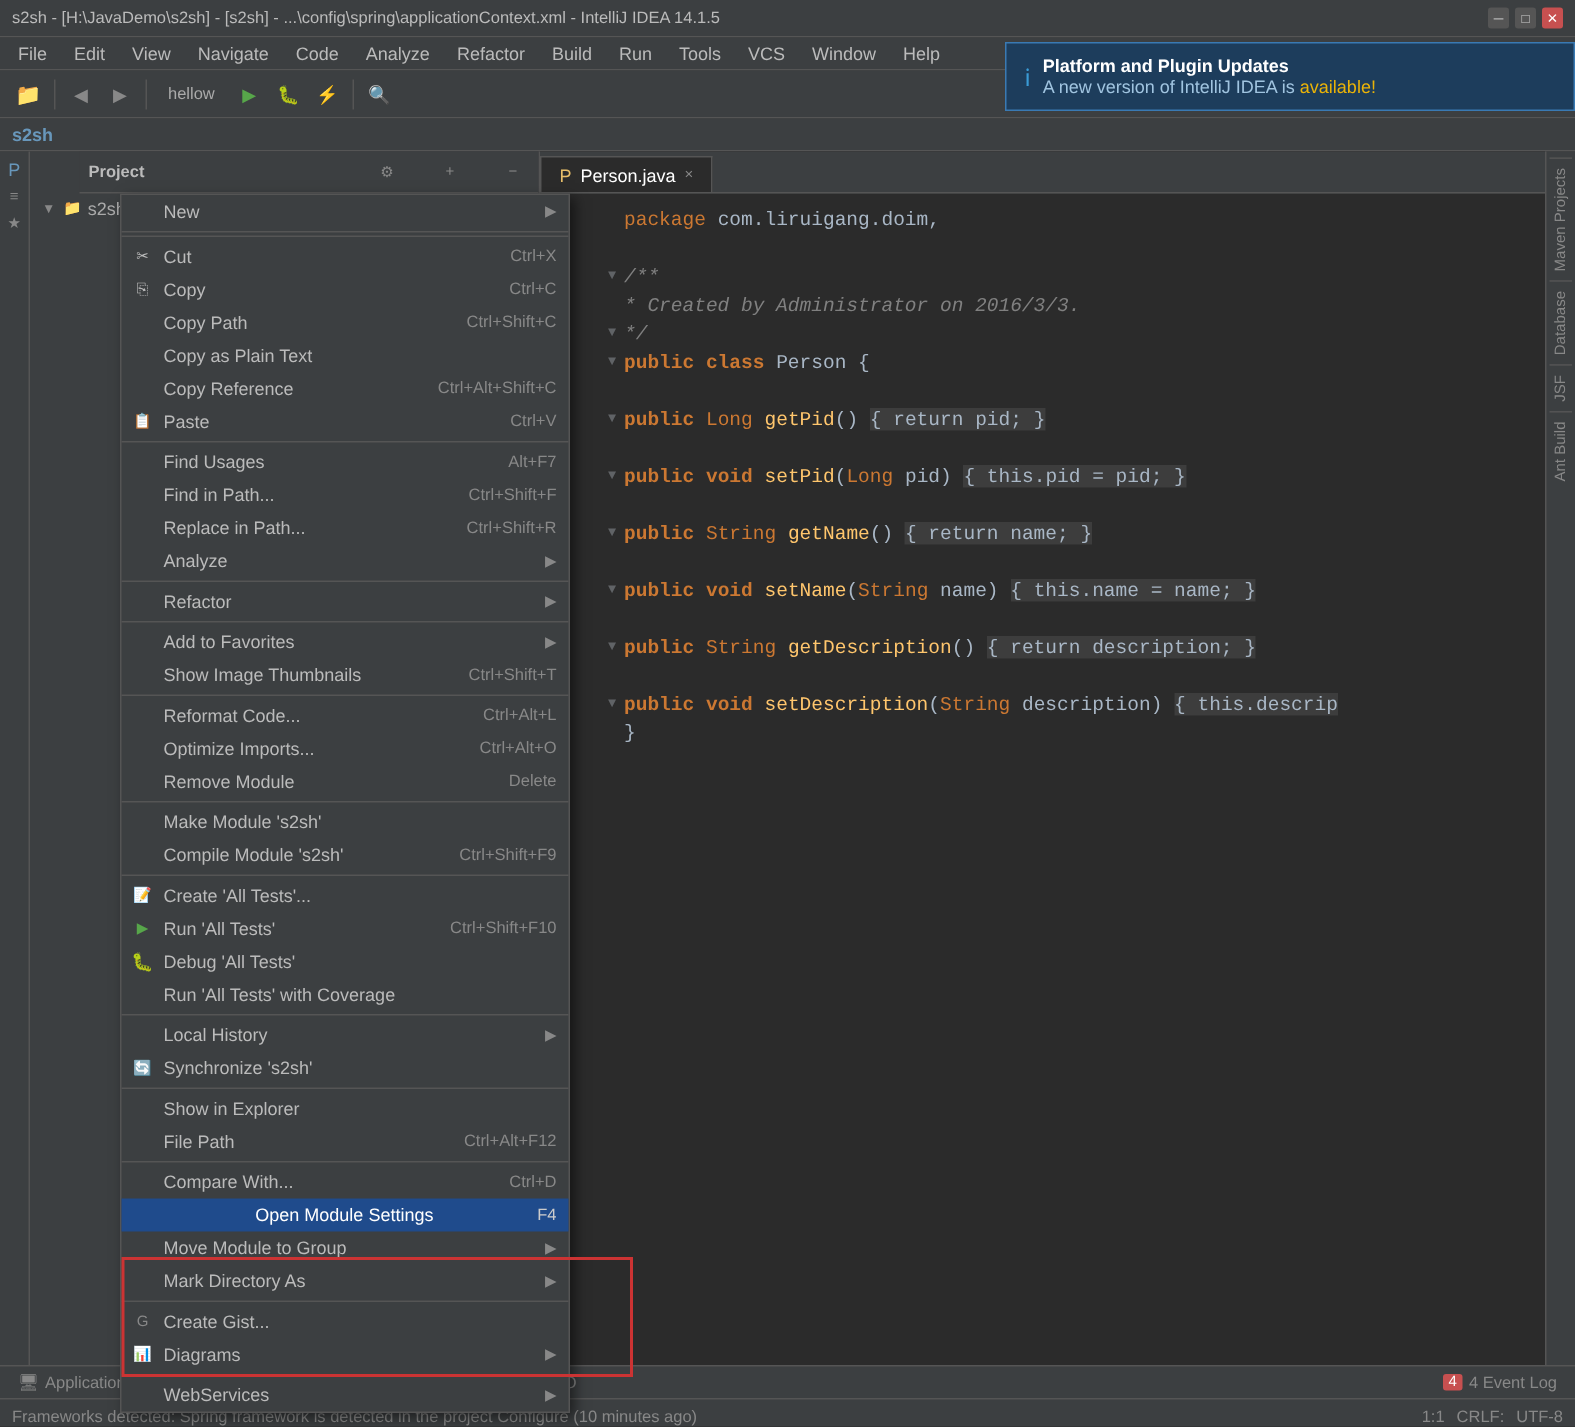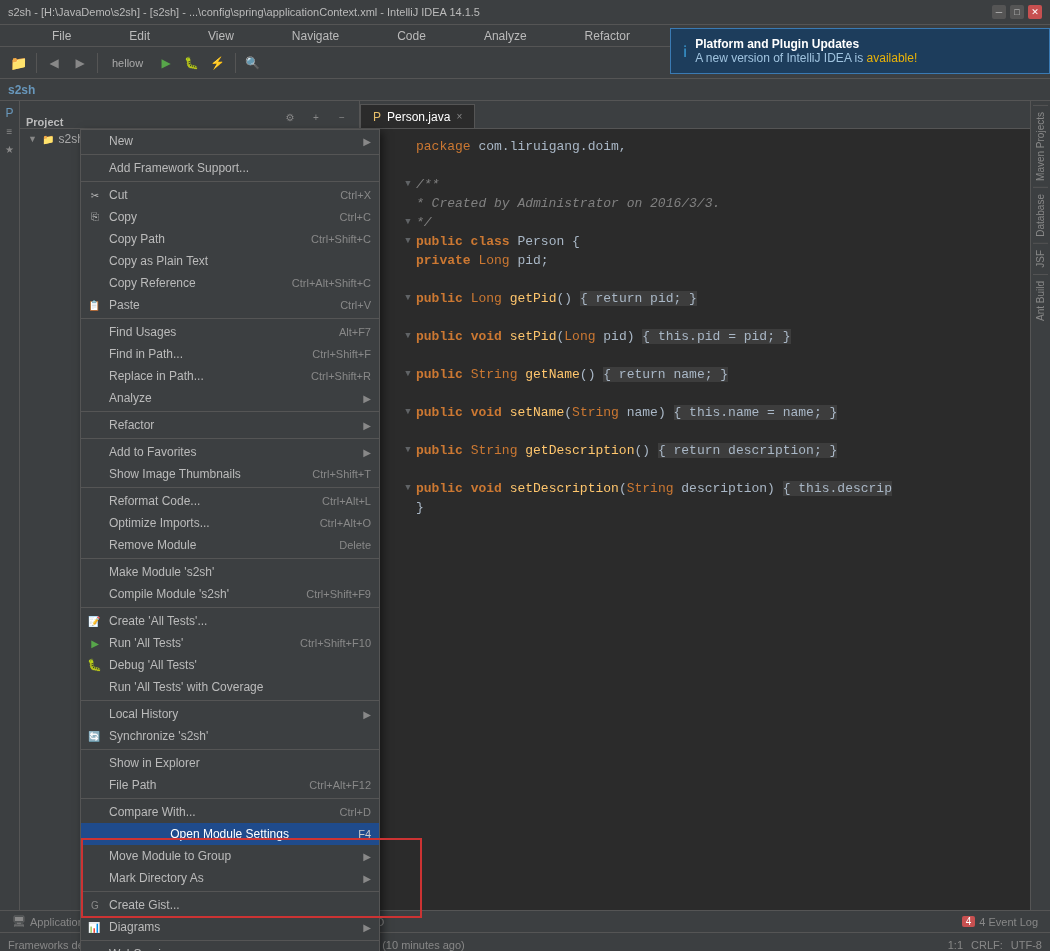--- a/index.html
+++ b/index.html
@@ -46,21 +46,20 @@
       padding: 0 4px;
       border-bottom: 1px solid #555;
       font-size: 12px;
       gap: 2px;
     }
     .menu-item {
       padding: 2px 8px;
       color: #bbbbbb;
       cursor: pointer;
       border-radius: 2px;
-      margin-left: 40px;
     }
 
     
     #main-layout {
       display: flex;
       height: calc(951px - 22px - 22px - 32px - 22px - 24px);
     }
 
     
     #left-sidebar {
@@ -87,23 +86,24 @@
       display: flex;
       flex-direction: column;
       position: relative;
     }
 
     #project-toolbar {
       height: 28px;
       background: #3c3f41;
       border-bottom: 1px solid #555;
       display: flex;
-      align-items: flex-end;
+      align-items: center;
       padding: 0 6px;
-      gap: 4px;
+      gap: 20px;
+      margin-left: 33px;
     }
     .project-title {
       font-size: 11px;
       color: #bbbbbb;
       font-weight: bold;
       flex: 1;
     }
 
     
     #context-menu {
@@ -415,23 +415,20 @@
         <span style="color:#aaa; font-size:12px;">s2sh</span>
       </div>
     </div>
 
     <div id="context-menu">
       <div class="ctx-item ctx-item-with-icon">
         <span class="label">New</span>
         <span class="arrow">▶</span>
       </div>
       <div class="ctx-sep"></div>
-      <div class="ctx-item ctx-item-with-icon">
-        <span class="label">Add Framework Support...</span>
-      </div>
       <div class="ctx-sep"></div>
       <div class="ctx-item ctx-item-with-icon">
         <span class="ctx-icon">✂</span>
         <span class="label">Cut</span>
         <span class="shortcut">Ctrl+X</span>
       </div>
       <div class="ctx-item ctx-item-with-icon">
         <span class="ctx-icon">⎘</span>
         <span class="label">Copy</span>
         <span class="shortcut">Ctrl+C</span>
@@ -622,25 +619,20 @@
         <span class="line-num"></span>
         <span class="line-fold">▼</span>
         <span class="line-code"><span class="cmt"> */</span></span>
       </div>
       <div class="code-line">
         <span class="line-num"></span>
         <span class="line-fold">▼</span>
         <span class="line-code"><span class="kw">public class</span> <span class="cls">Person</span> {</span>
       </div>
       <div class="code-line">
-        <span class="line-num"></span>
-        <span class="line-fold"></span>
-        <span class="line-code">    <span class="kw">private</span> <span class="kw2">Long</span> pid;</span>
-      </div>
-      <div class="code-line">
           <span class="line-num"></span>
           <span class="line-fold"></span>
           <span class="line-code"></span>
         </div>
       <div class="code-line">
         <span class="line-num"></span>
         <span class="line-fold">▼</span>
         <span class="line-code">
           <span class="kw">public</span> <span class="kw2">Long</span> <span class="meth">getPid</span>() <span class="ret-bracket">{ return pid; }</span>
         </span>

